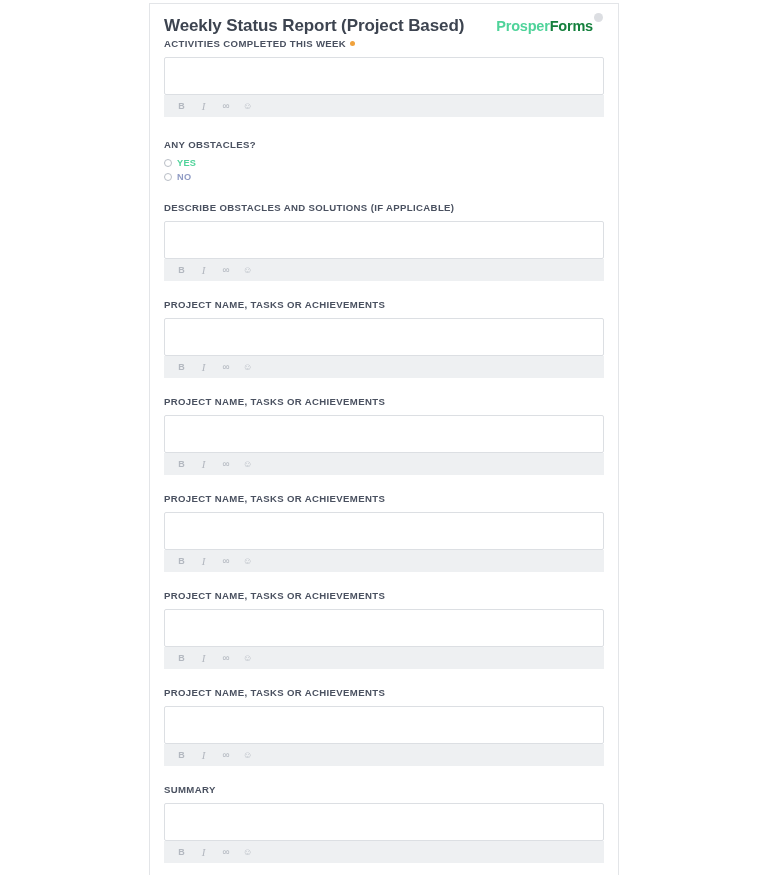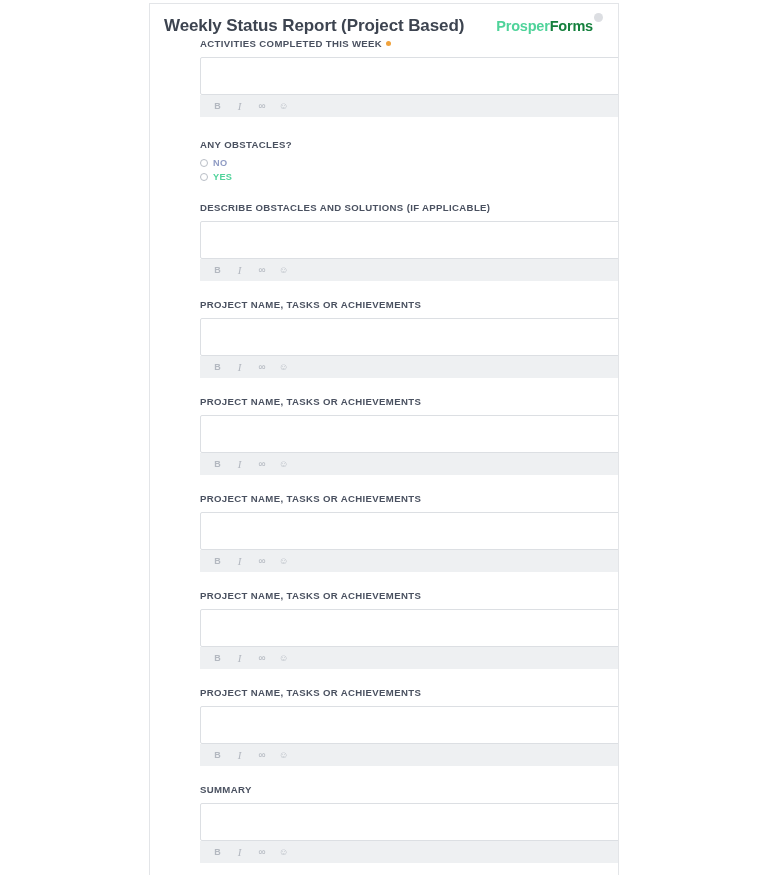--- a/index.html
+++ b/index.html
@@ -88,21 +88,21 @@
     display: inline-block;
     width: 5px;
     height: 5px;
     border-radius: 50%;
     background: #f0a23c;
     margin-left: 4px;
     position: relative;
     top: -1px;
   }
 
-  .field-block { margin-bottom: 0; margin-left: 36px; }
+  .field-block { margin-bottom: 0; }
 
   .text-input {
     display: block;
     width: 440px;
     height: 38px;
     margin-top: 7px;
     background: #ffffff;
     border: 1px solid #dcdfe3;
     border-radius: 2px;
     font-family: "Liberation Sans", sans-serif;
@@ -189,28 +189,28 @@
               <span class="tb-icon bold">B</span>
               <span class="tb-icon italic">I</span>
               <span class="tb-icon link">∞</span>
               <span class="tb-icon emoji">☺</span>
             </div>
           </div>
           <div class="gap-lg"></div>
           <div class="field-block">
             <div class="field-label"><span>ANY OBSTACLES?</span></div>
             <div class="radio-group">
+              <div class="radio-row radio-yes">
+                <span class="radio-circle"></span>
+                <span class="radio-text">YES</span>
+              </div>
               <div class="radio-row radio-no">
                 <span class="radio-circle"></span>
                 <span class="radio-text">NO</span>
               </div>
-              <div class="radio-row radio-yes">
-                <span class="radio-circle"></span>
-                <span class="radio-text">YES</span>
-              </div>
             </div>
           </div>
           <div class="gap-md"></div>
           <div class="field-block">
             <div class="field-label"><span>DESCRIBE OBSTACLES AND SOLUTIONS (IF APPLICABLE)</span></div>
             <input type="text" class="text-input" placeholder="" style="">
             <div class="editor-toolbar">
               <span class="tb-icon bold">B</span>
               <span class="tb-icon italic">I</span>
               <span class="tb-icon link">∞</span>

